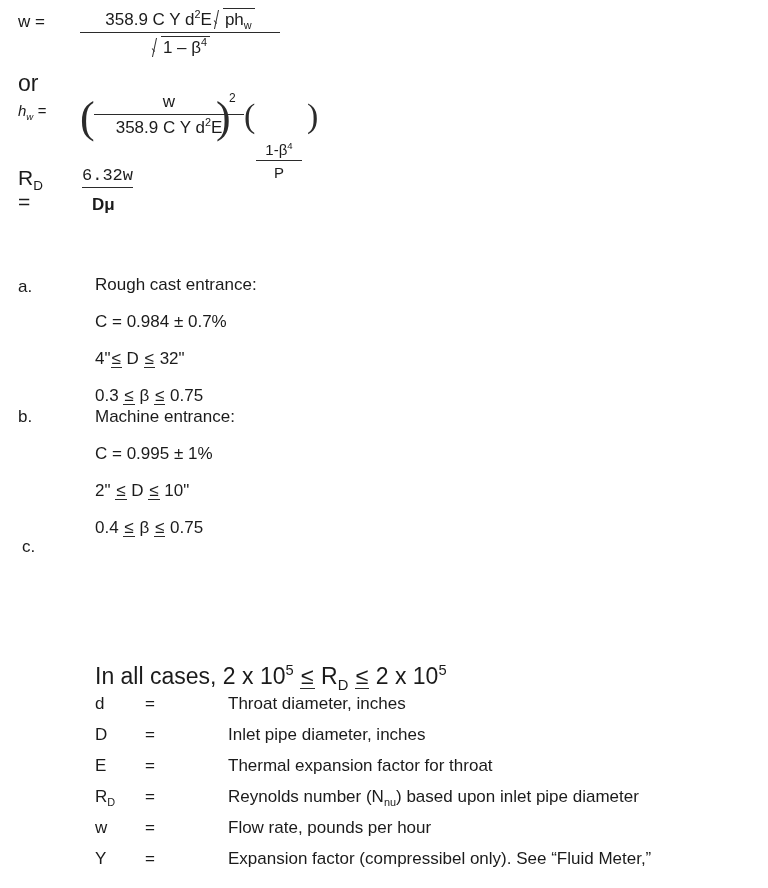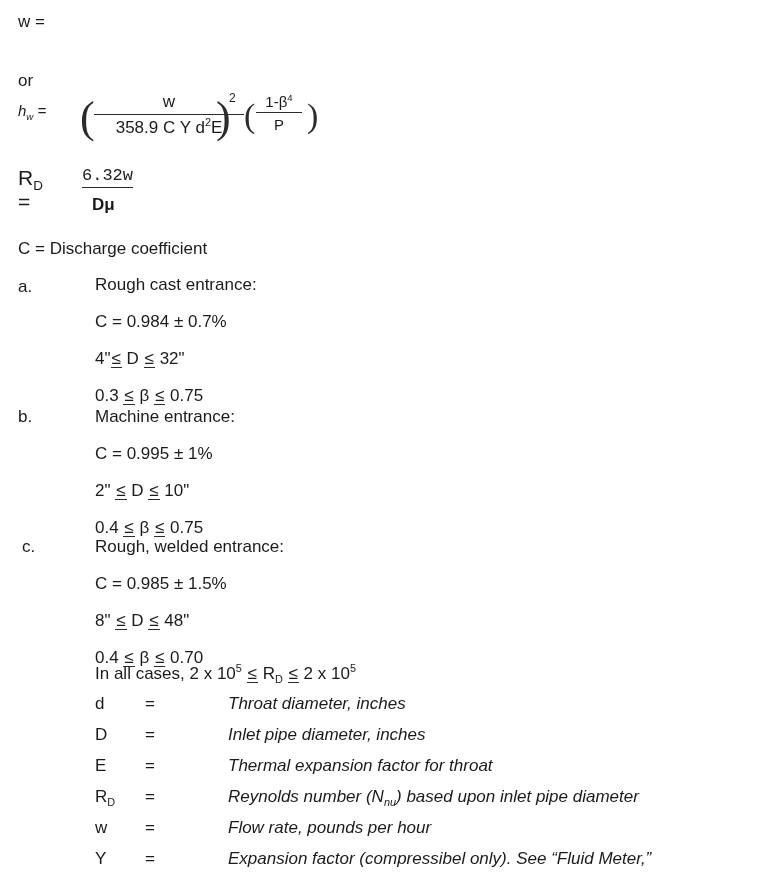--- a/index.html
+++ b/index.html
@@ -23,21 +23,21 @@
     background: #ffffff;
   }
 
   
   .row {
     position: absolute;
     white-space: nowrap;
     line-height: 1;
   }
 
-  .lbl { font-size: 17px; }
+  .lbl { font-size: 23px; }
 
   sup.exp {
     font-size: 0.64em;
     vertical-align: super;
     line-height: 0;
   }
   sub.sb {
     font-size: 0.64em;
     vertical-align: sub;
     line-height: 0;
@@ -215,30 +215,38 @@
     position: absolute;
     left: 50px;
     top: 0;
     font-size: 17px;
   }
   #defs .desc {
     position: absolute;
     left: 133px;
     top: 0;
     font-size: 17px;
-    font-style: italic;
   }
 </style>
 </head>
 <body>
 
 <div class="page">
 
   <div id="eq1">
     <span class="lhs">w =</span>
+    <div class="frac" style="left:62px; top:0px; min-width:200px;">
+      <div class="num">
+        <span>358.9 C Y d</span><sup class="exp">2</sup><span>E</span><span class="rad"><span class="radbody"><span>ph</span><sub class="sb">w</sub></span></span>
+      </div>
+      <div class="bar"></div>
+      <div class="den">
+        <span class="rad"><span class="radbody"><span>1 – β</span><sup class="exp">4</sup></span></span>
+      </div>
+    </div>
   </div>
 
   <div class="row lbl" style="left:18px; top:72px;">or</div>
 
   <div id="eq2">
     <span class="lhs"><span>h</span><sub class="sb">w</sub> <span>=</span></span>
 
     <span class="paren" style="position:absolute; left:62px; top:26px;">(</span>
 
     <div class="frac" style="left:76px; top:0px; min-width:150px;">
@@ -246,59 +254,52 @@
       <div class="bar"></div>
       <div class="den"><span>358.9 C Y d</span><sup class="exp">2</sup><span>E</span></div>
     </div>
 
     <span class="paren" style="position:absolute; left:198px; top:26px;">)</span>
     <sup class="exp" style="position:absolute; left:211px; top:6px; font-size:12px;">2</sup>
 
     <span class="paren-sm" style="position:absolute; left:226px; top:24px;">(</span>
 
     <div class="frac" style="left:238px; top:1px; min-width:46px;">
-      <div class="num" style="font-size:15px;"><span>1-β</span><sup class="exp">4</sup></div>
+      <div class="num" style="font-size:15px;margin-top:48px;"><span>1-β</span><sup class="exp">4</sup></div>
       <div class="bar"></div>
       <div class="den" style="font-size:15px;">P</div>
     </div>
 
     <span class="paren-sm" style="position:absolute; left:289px; top:24px;">)</span>
   </div>
 
   <div id="eqrd">
     <span class="lhs"><span>R</span><sub class="sb">D</sub>  <span>=</span></span>
     <span class="num">6.32w</span>
     <span class="den">Dμ</span>
   </div>
 
-  <div class="row lbl" style="left:18px; top:240px;">C = Discharge coefficient</div>
 
   <div class="marker" style="left:18px; top:277px;">a.</div>
   <div class="seclines" style="top:275px;">
     <div class="ln">Rough cast entrance:</div>
     <div class="ln">C = 0.984 ± 0.7%</div>
     <div class="ln"><span>4"</span><span class="le">≤</span><span> D </span><span class="le">≤</span><span> 32"</span></div>
     <div class="ln"><span>0.3 </span><span class="le">≤</span><span> β </span><span class="le">≤</span><span> 0.75</span></div>
   </div>
 
   <div class="marker" style="left:18px; top:407px;">b.</div>
   <div class="seclines" style="top:407px;">
     <div class="ln">Machine entrance:</div>
     <div class="ln">C = 0.995 ± 1%</div>
     <div class="ln"><span>2" </span><span class="le">≤</span><span> D </span><span class="le">≤</span><span> 10"</span></div>
     <div class="ln"><span>0.4 </span><span class="le">≤</span><span> β </span><span class="le">≤</span><span> 0.75</span></div>
   </div>
 
   <div class="marker" style="left:22px; top:537px;">c.</div>
-  <div class="seclines" style="top:537px;">
-    <div class="ln">Rough, welded entrance:</div>
-    <div class="ln">C = 0.985 ± 1.5%</div>
-    <div class="ln"><span>8" </span><span class="le">≤</span><span> D </span><span class="le">≤</span><span> 48"</span></div>
-    <div class="ln"><span>0.4 </span><span class="le">≤</span><span> β </span><span class="le">≤</span><span> 0.70</span></div>
-  </div>
 
   <div class="row lbl" style="left:95px; top:665px;"><span>In all cases, 2 x 10</span><sup class="exp">5</sup> <span class="le">≤</span><span> R</span><sub class="sb">D</sub> <span class="le">≤</span><span> 2 x 10</span><sup class="exp">5</sup></div>
 
   <div id="defs">
 
     <div class="drow">
       <span class="sym">d</span>
       <span class="eqs">=</span>
       <span class="desc">Throat diameter, inches</span>
     </div>

